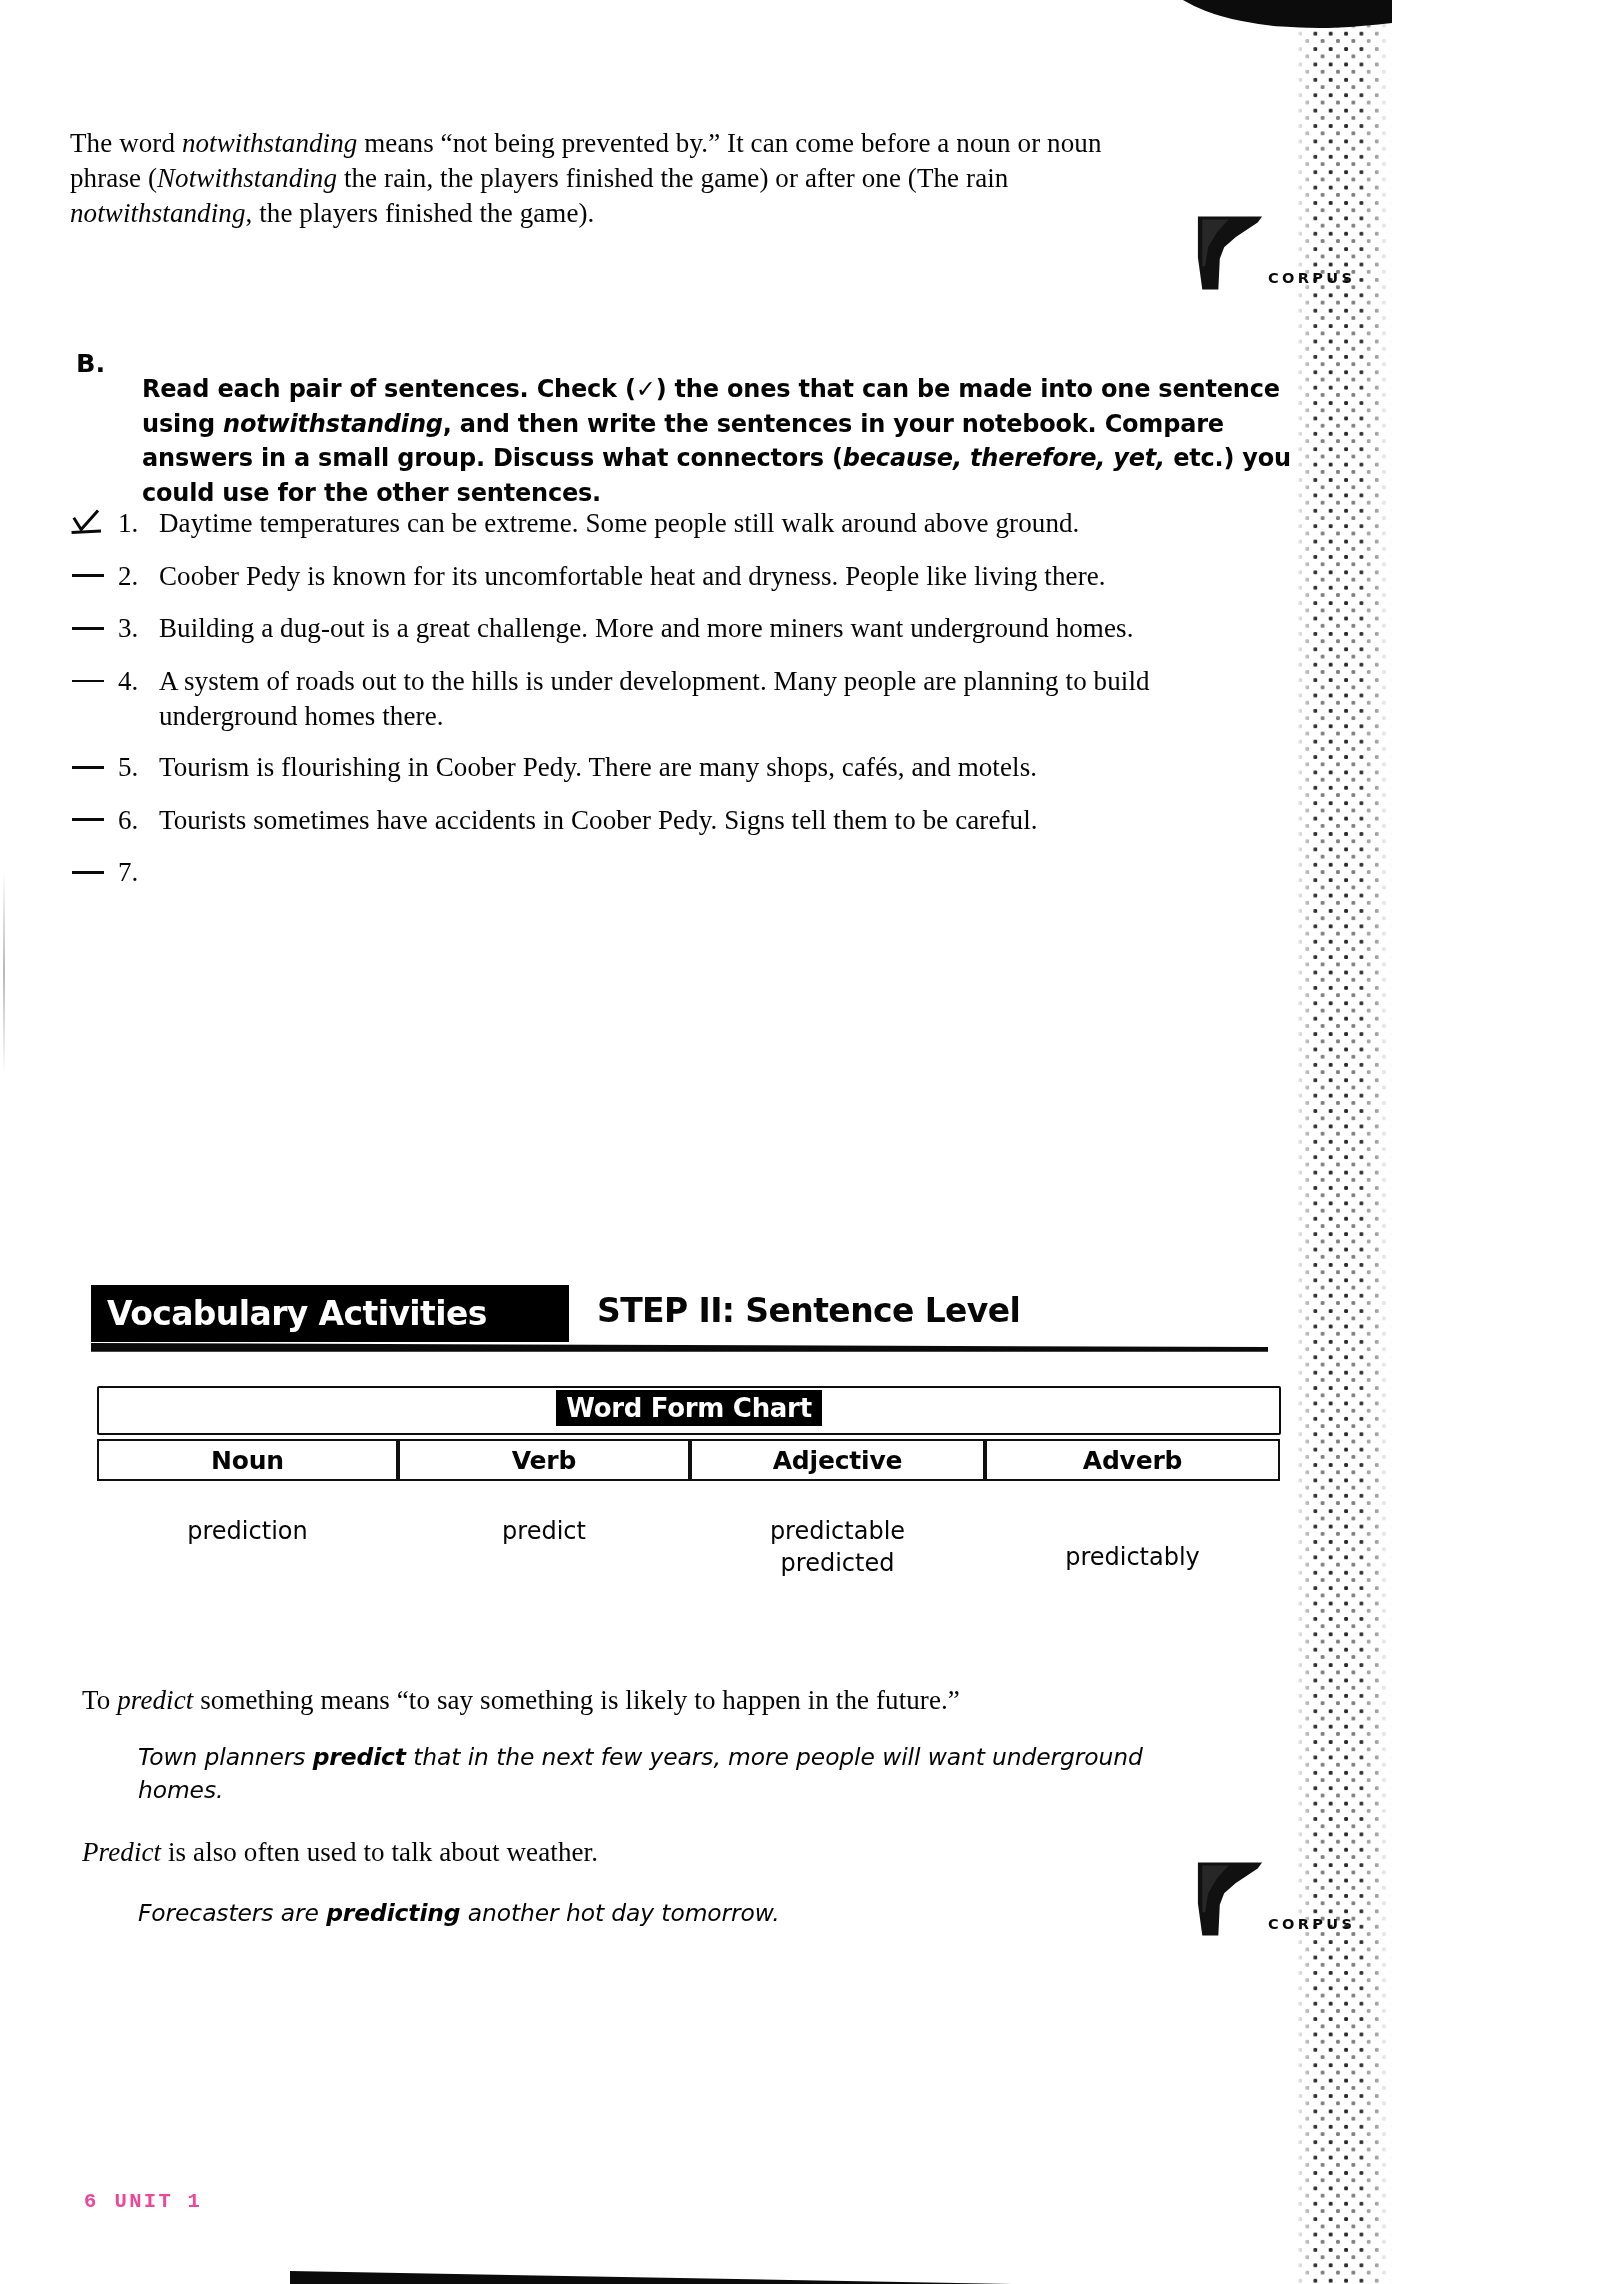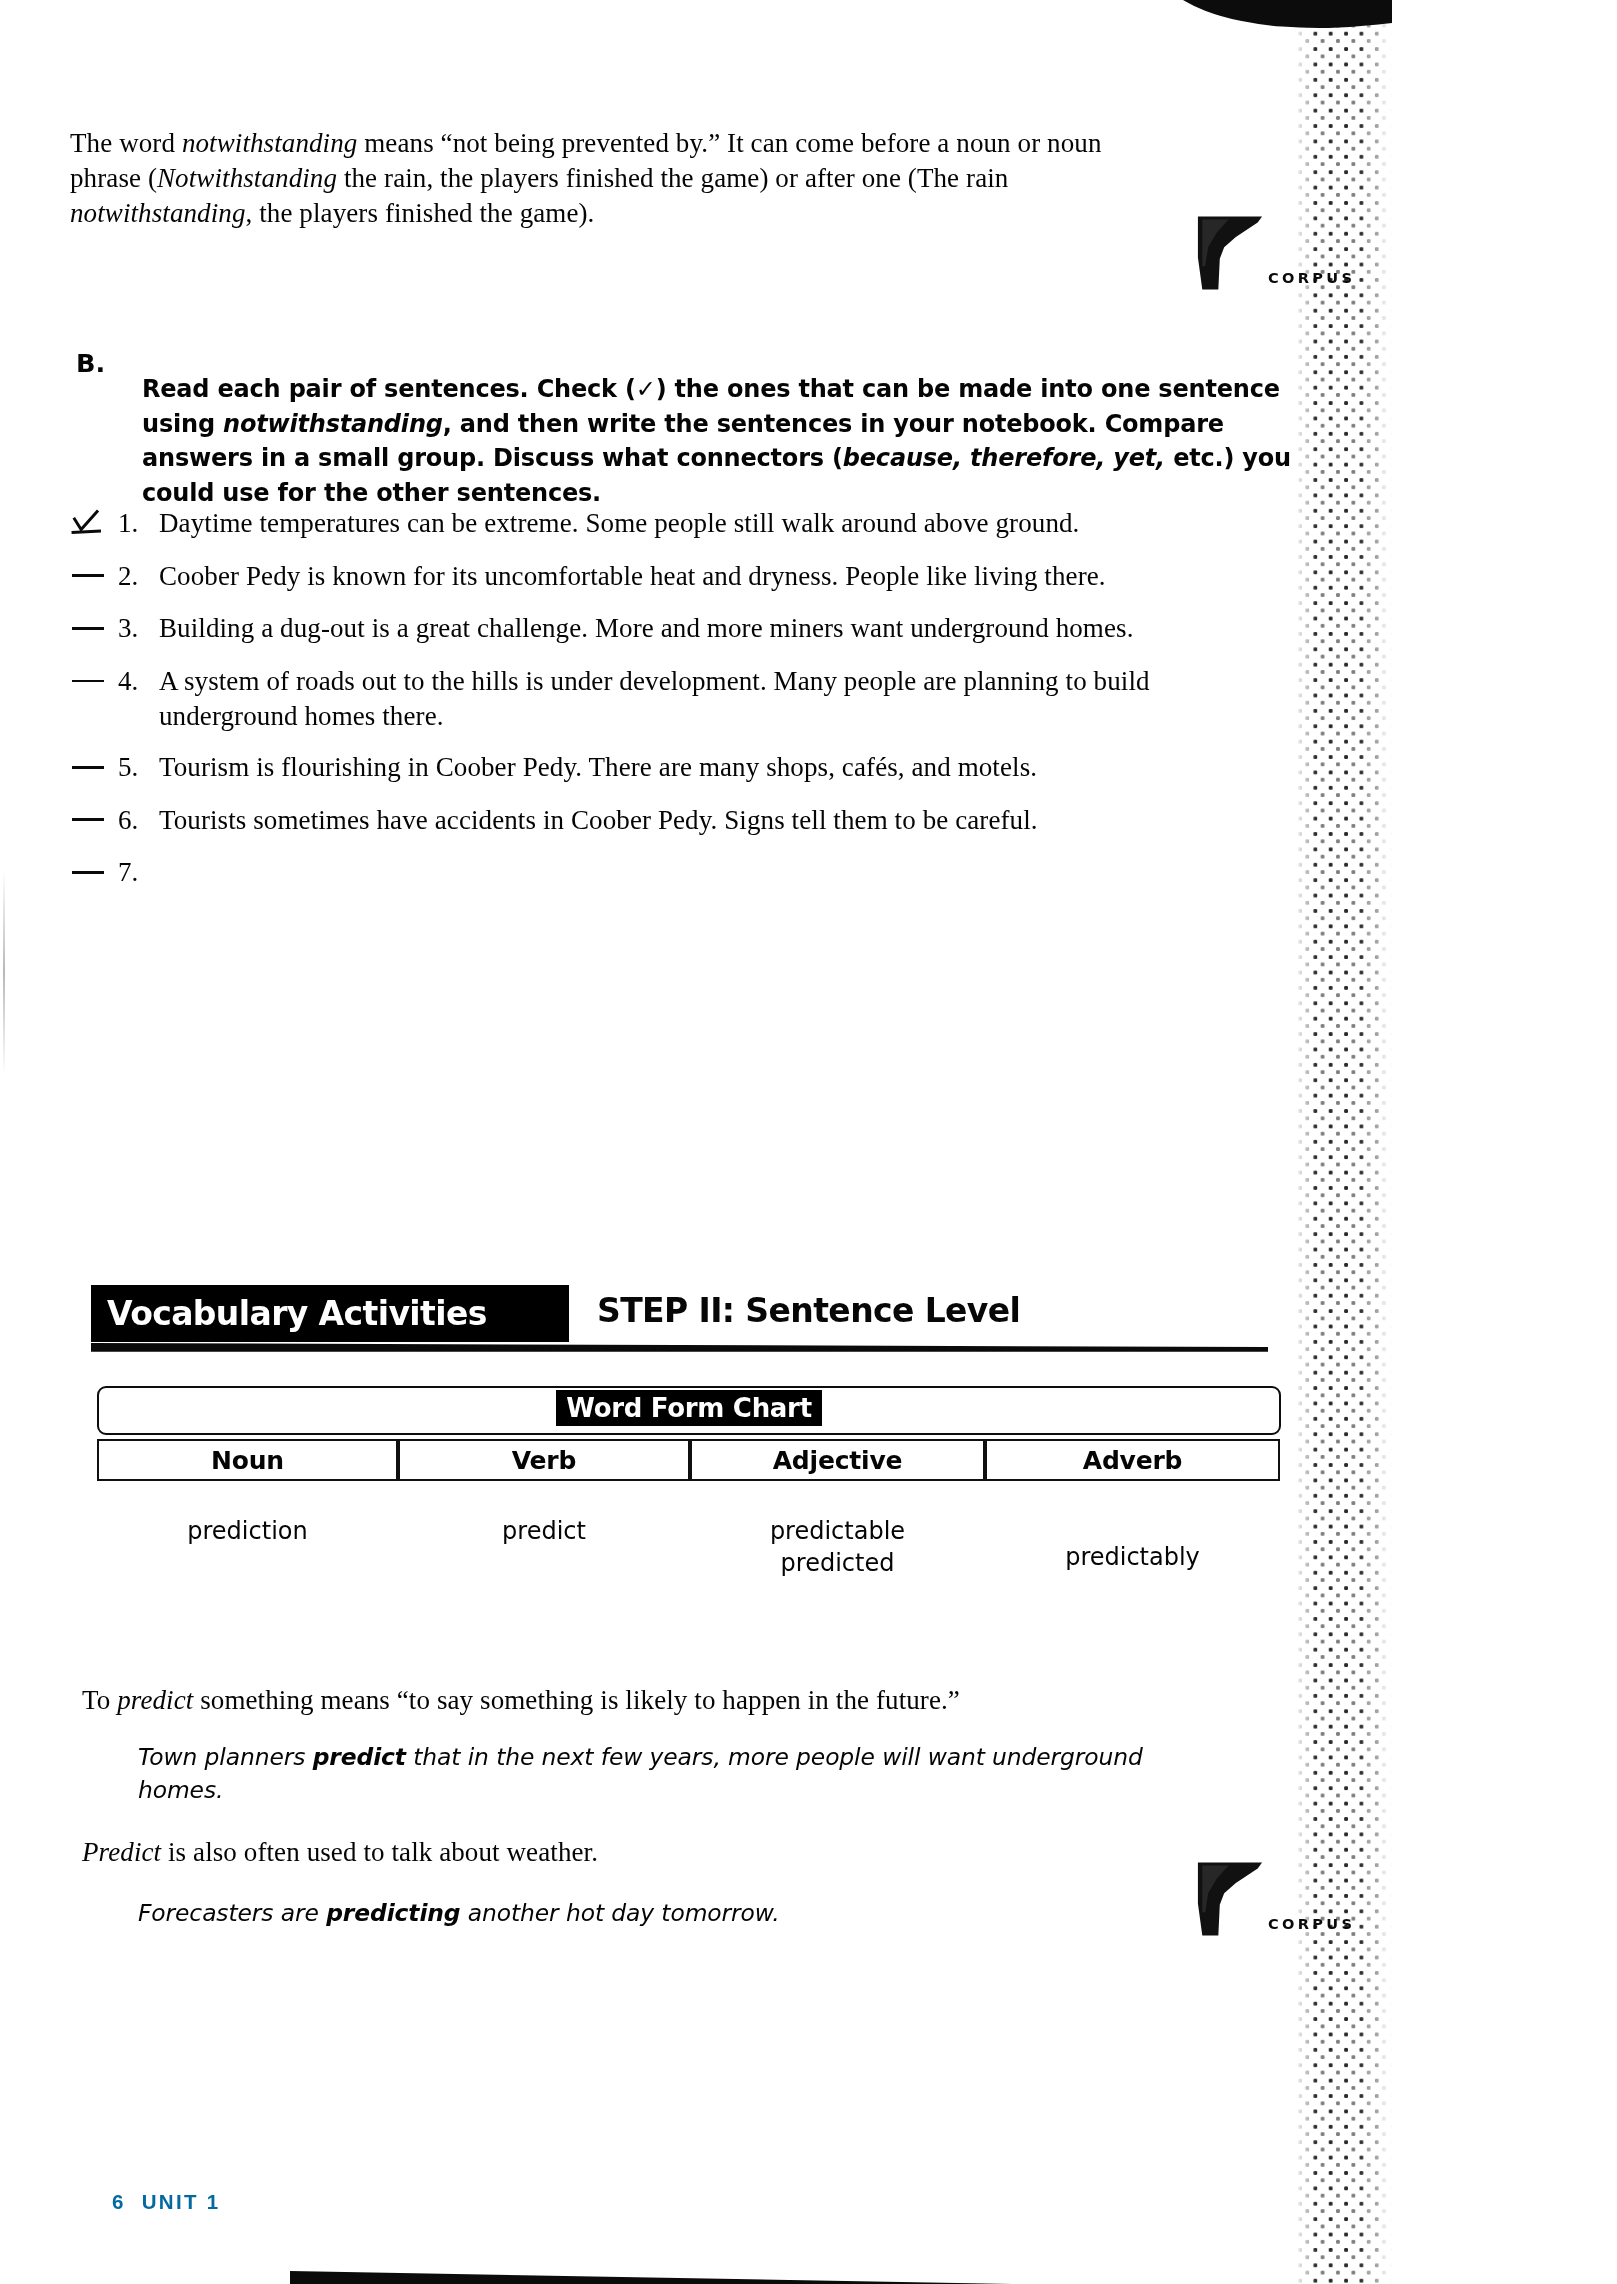--- a/index.html
+++ b/index.html
@@ -266,21 +266,21 @@
     position: absolute;
     left: 97px;
     top: 1386px;
     width: 1184px;
   }
   #word-form-chart .wfc-title-bar {
     position: relative;
     height: 45px;
     border: 2.9px solid #0d0d0d;
     background: #ffffff;
-    border-radius: 9px;
+    border-radius: 2px;
     display: flex;
     align-items: center;
     justify-content: center;
     text-align: center;
   }
   #word-form-chart .wfc-title-tab {
     background: #000000;
     color: #ffffff;
     font-family: "DejaVu Sans", sans-serif;
     font-weight: bold;
@@ -344,27 +344,27 @@
   #predict-section .p-line2 { margin-top: 28px; }
   #predict-section .example2 {
     margin-left: 56px;
     margin-top: 26px;
     width: 1024px;
   }
 
   
   #page-footer {
     position: absolute;
-    left: 112px;
+    left: 84px;
     top: 2190px;
-    font-family: Liberation Sans, sans-serif;
+    font-family: Liberation Mono, monospace;
     font-weight: bold;
     font-size: 20.5px;
     letter-spacing: 2.3px;
-    color: #0369a1;
+    color: #ec4899;
   }
   #page-footer .pf-num { margin-right: 16px; }
 </style>
 </head>
 <body>
 
 <div id="page">
 
   <div class="edge-dots"></div>
   <div class="edge-dots second"></div>

